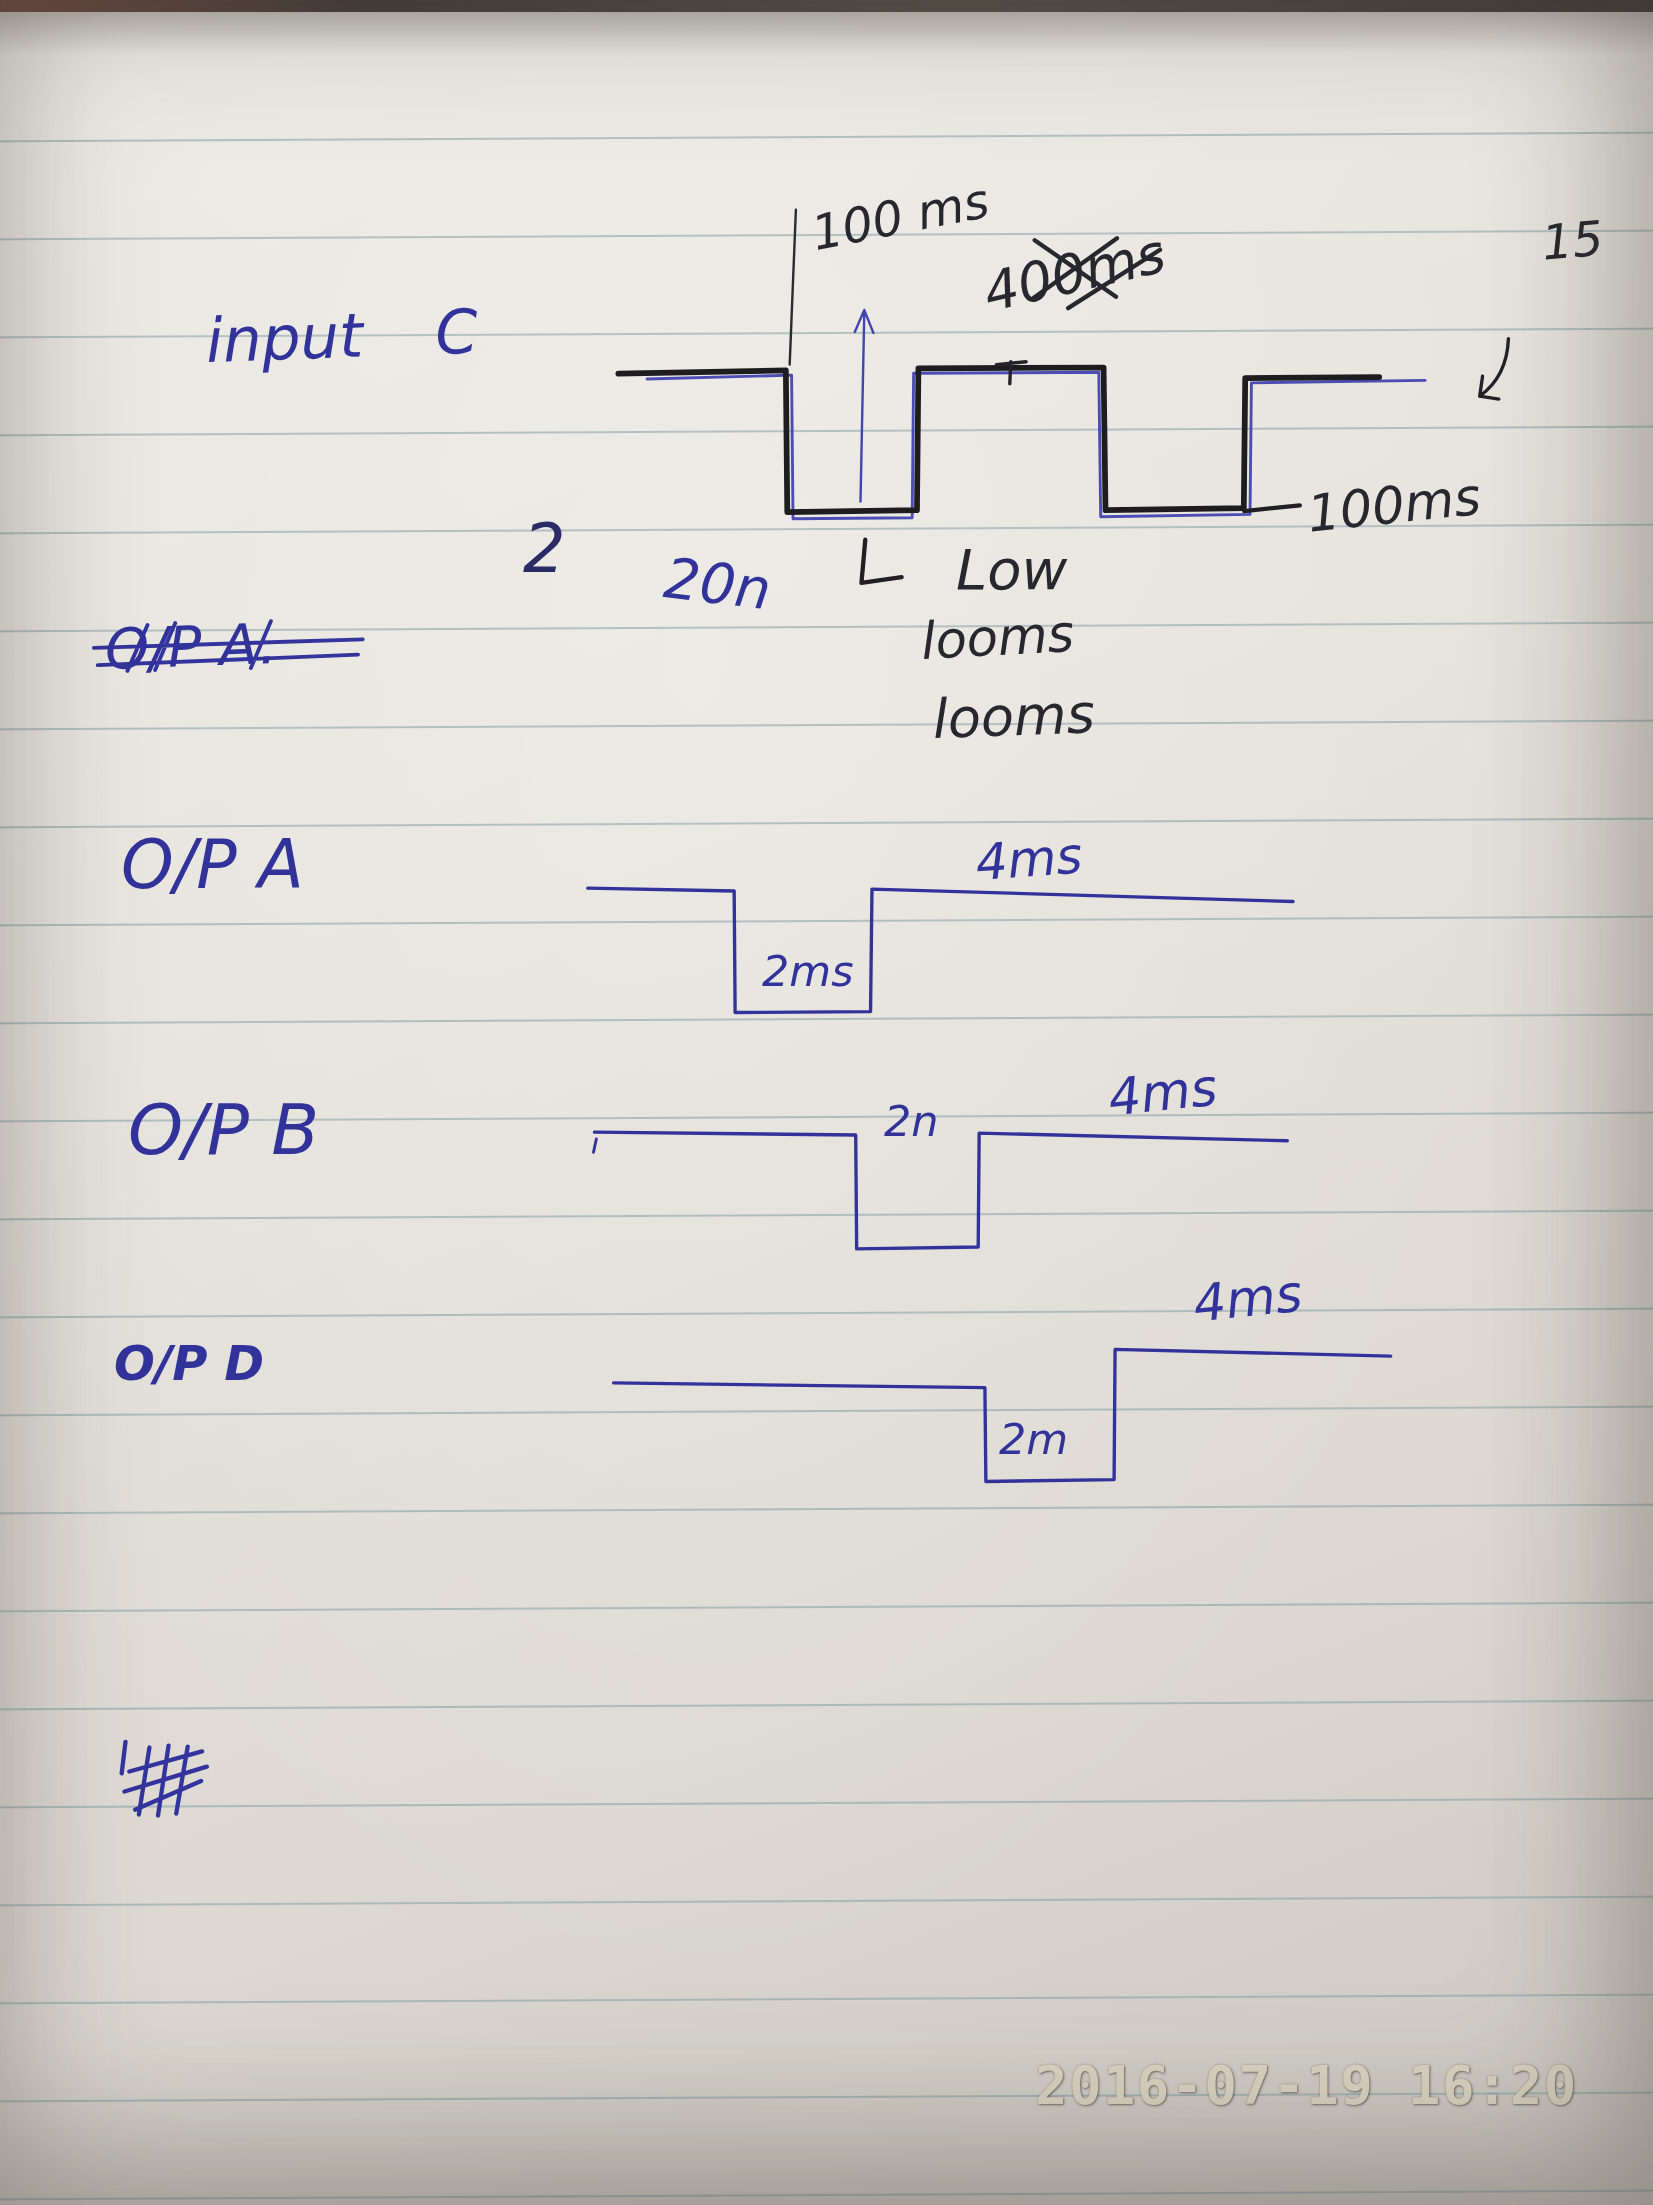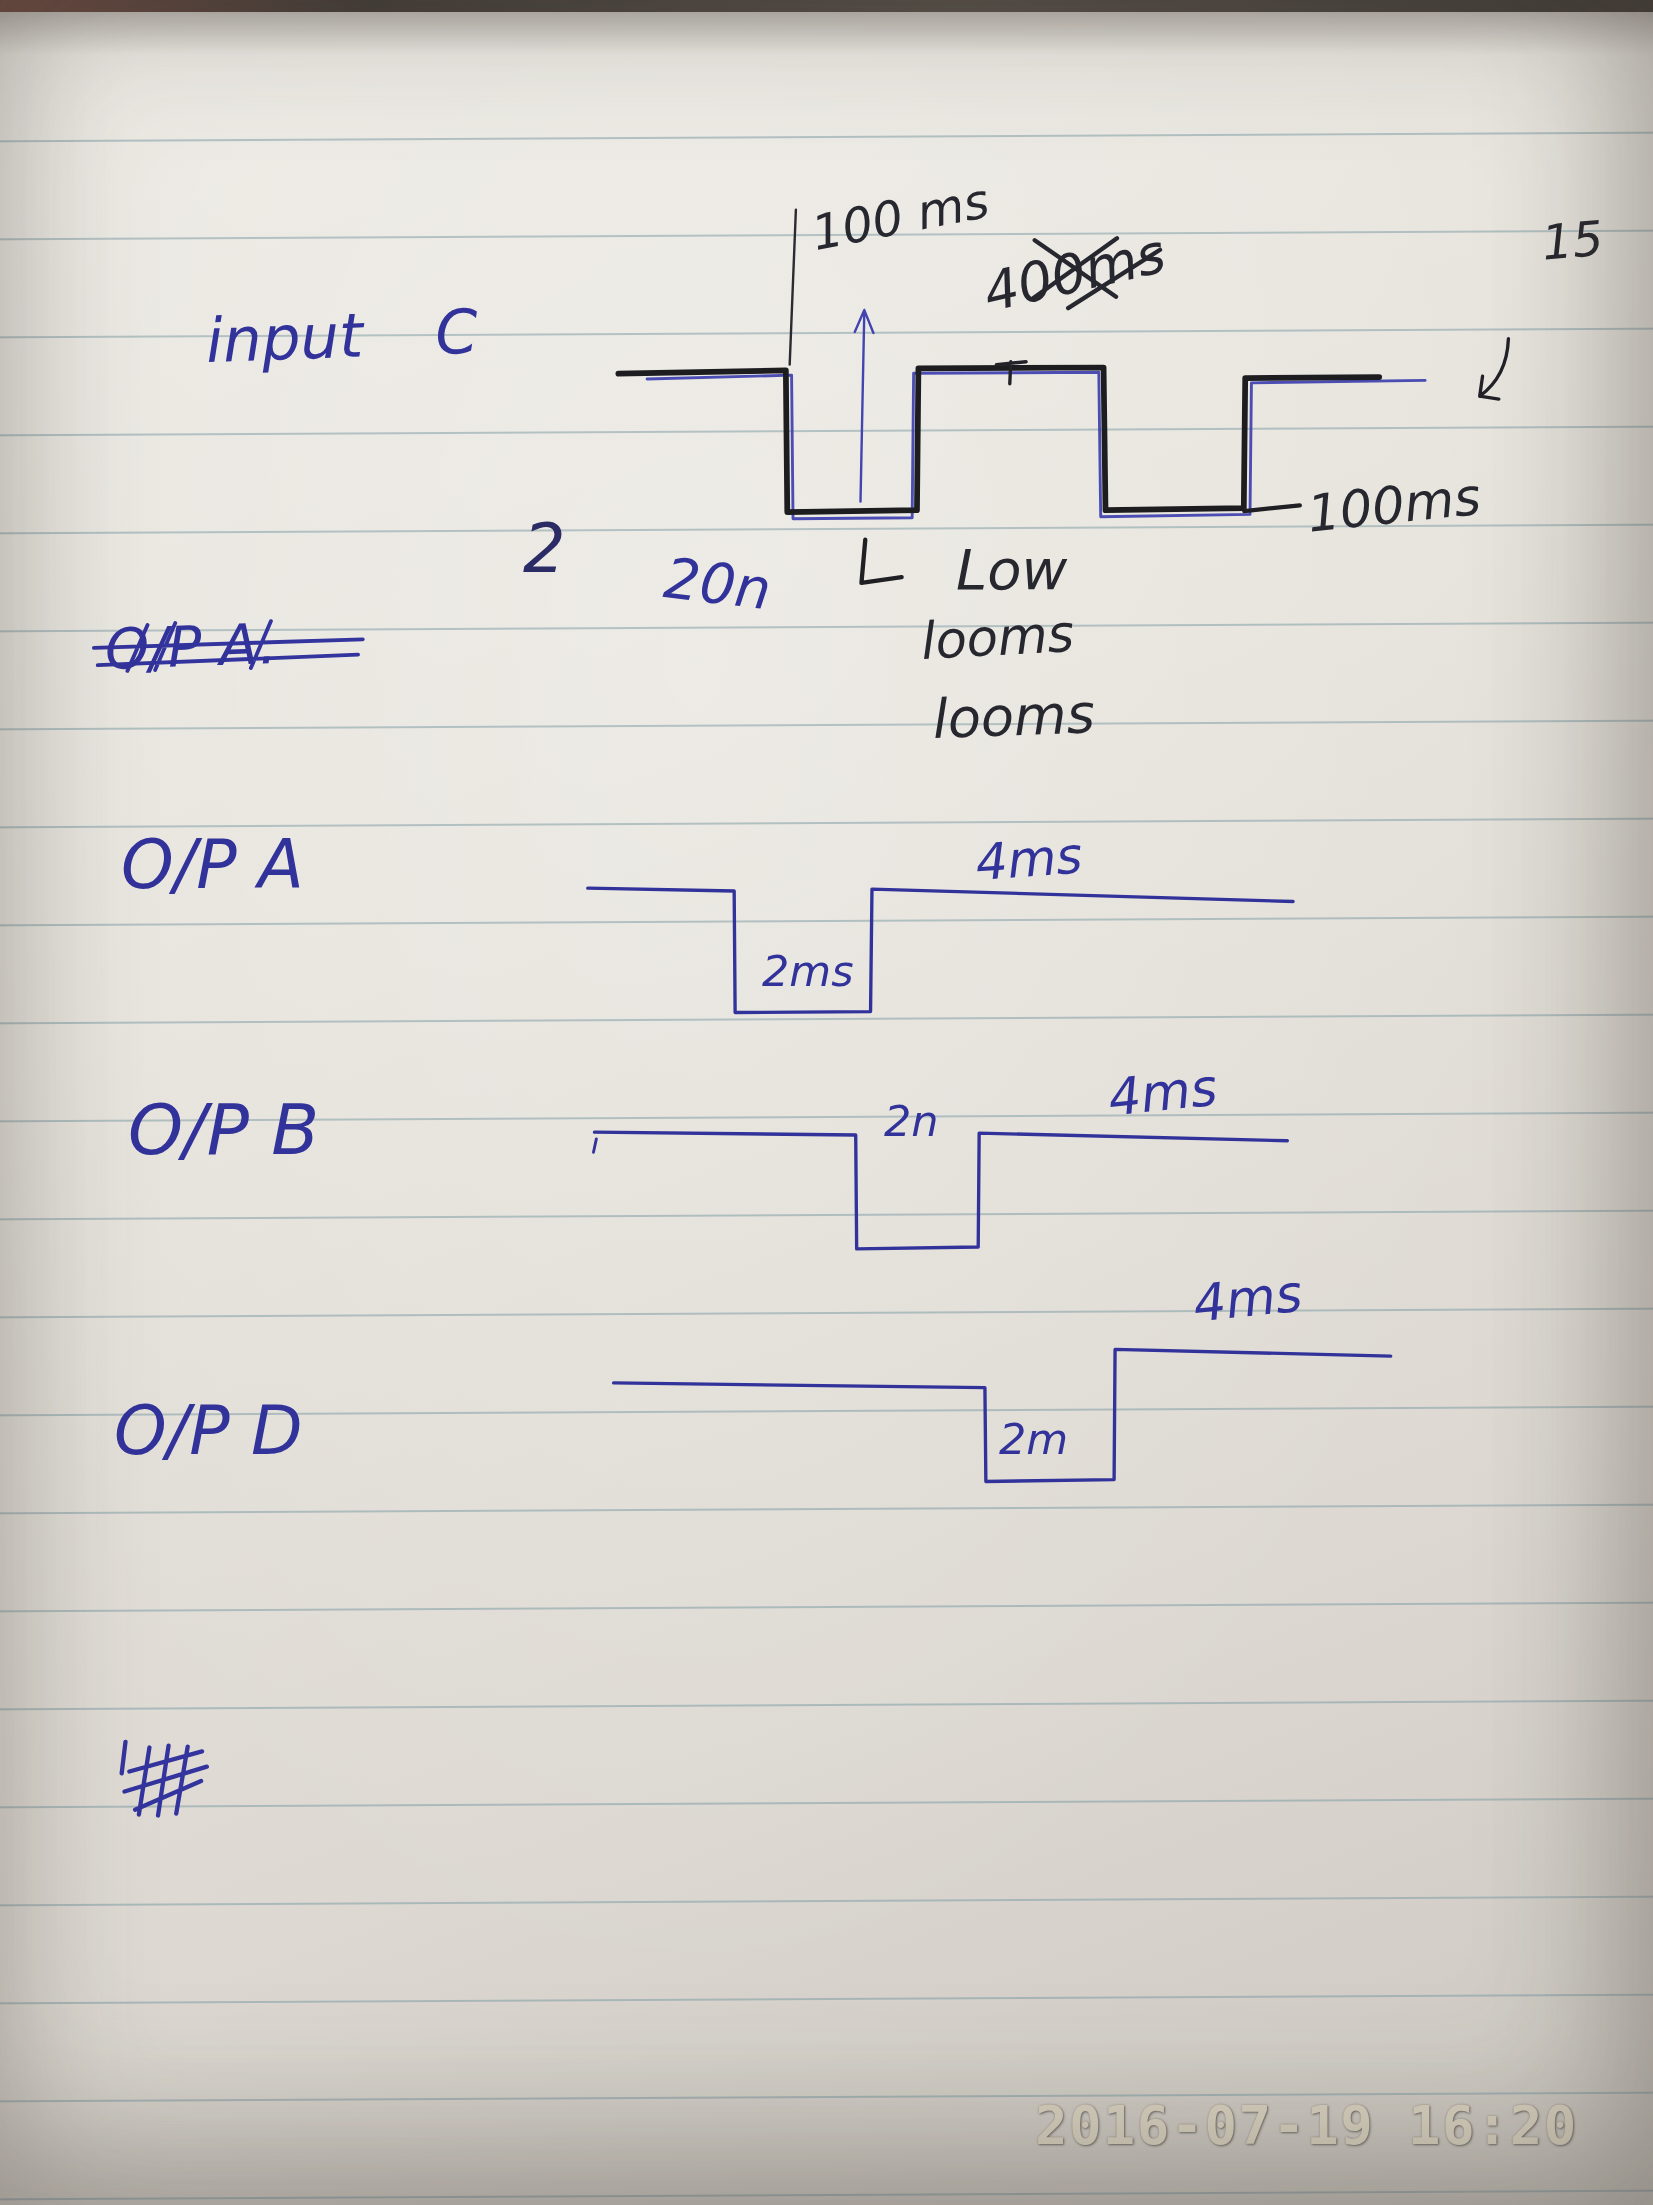--- a/index.html
+++ b/index.html
@@ -35,21 +35,20 @@
   .lbl{
     position:absolute;white-space:nowrap;font-style:italic;line-height:1;
     transform-origin:left top;
   }
   .blue{color:#32329b;}
   .dark{color:#27272f;}
   .ts{
     font-family:"DejaVu Sans Mono", monospace;font-style:normal;font-weight:bold;
     color:#dcd5c3;letter-spacing:1.4px;
     text-shadow:1px 1px 2.4px rgba(45,42,38,0.55), 0 0 1.9px rgba(90,85,75,0.4);
-    margin-top:40px;
   }
   svg.strokes{position:absolute;inset:0;pointer-events:none;}
   svg.strokes path, svg.strokes polyline, svg.strokes line{
     fill:none;stroke-linecap:round;stroke-linejoin:round;
   }
 </style>
 </head>
 <body>
 
 <div class="page">
@@ -114,21 +113,21 @@
   <div class="lbl blue" style="left:104px;top:622px;font-size:56px;transform:rotate(-2deg);">O/P A.</div>
 
   <div class="lbl blue" style="left:121px;top:832px;font-size:67px;">O/P A</div>
   <div class="lbl blue" style="left:762px;top:950px;font-size:43px;">2ms</div>
   <div class="lbl blue" style="left:974px;top:838px;font-size:50px;transform:rotate(-4deg);">4ms</div>
 
   <div class="lbl blue" style="left:128px;top:1095px;font-size:70px;">O/P B</div>
   <div class="lbl blue" style="left:884px;top:1100px;font-size:43px;font-style:italic;">2n</div>
   <div class="lbl blue" style="left:1106px;top:1073px;font-size:51px;transform:rotate(-6deg);">4ms</div>
 
-  <div class="lbl blue" style="left:114px;top:1398px;font-size:67px;">O/P D</div>
+  <div class="lbl blue" style="left:114px;top:1339px;font-size:48px;font-weight:bold;">O/P D</div>
   <div class="lbl blue" style="left:999px;top:1418px;font-size:43px;">2m</div>
   <div class="lbl blue" style="left:1191px;top:1279px;font-size:51px;transform:rotate(-6deg);">4ms</div>
 
   <div class="lbl ts" style="left:1035px;top:2059px;font-size:54px;">2016-07-19 16:20</div>
 
   <div class="vignette"></div>
 </div>
 
 
 </body></html>

